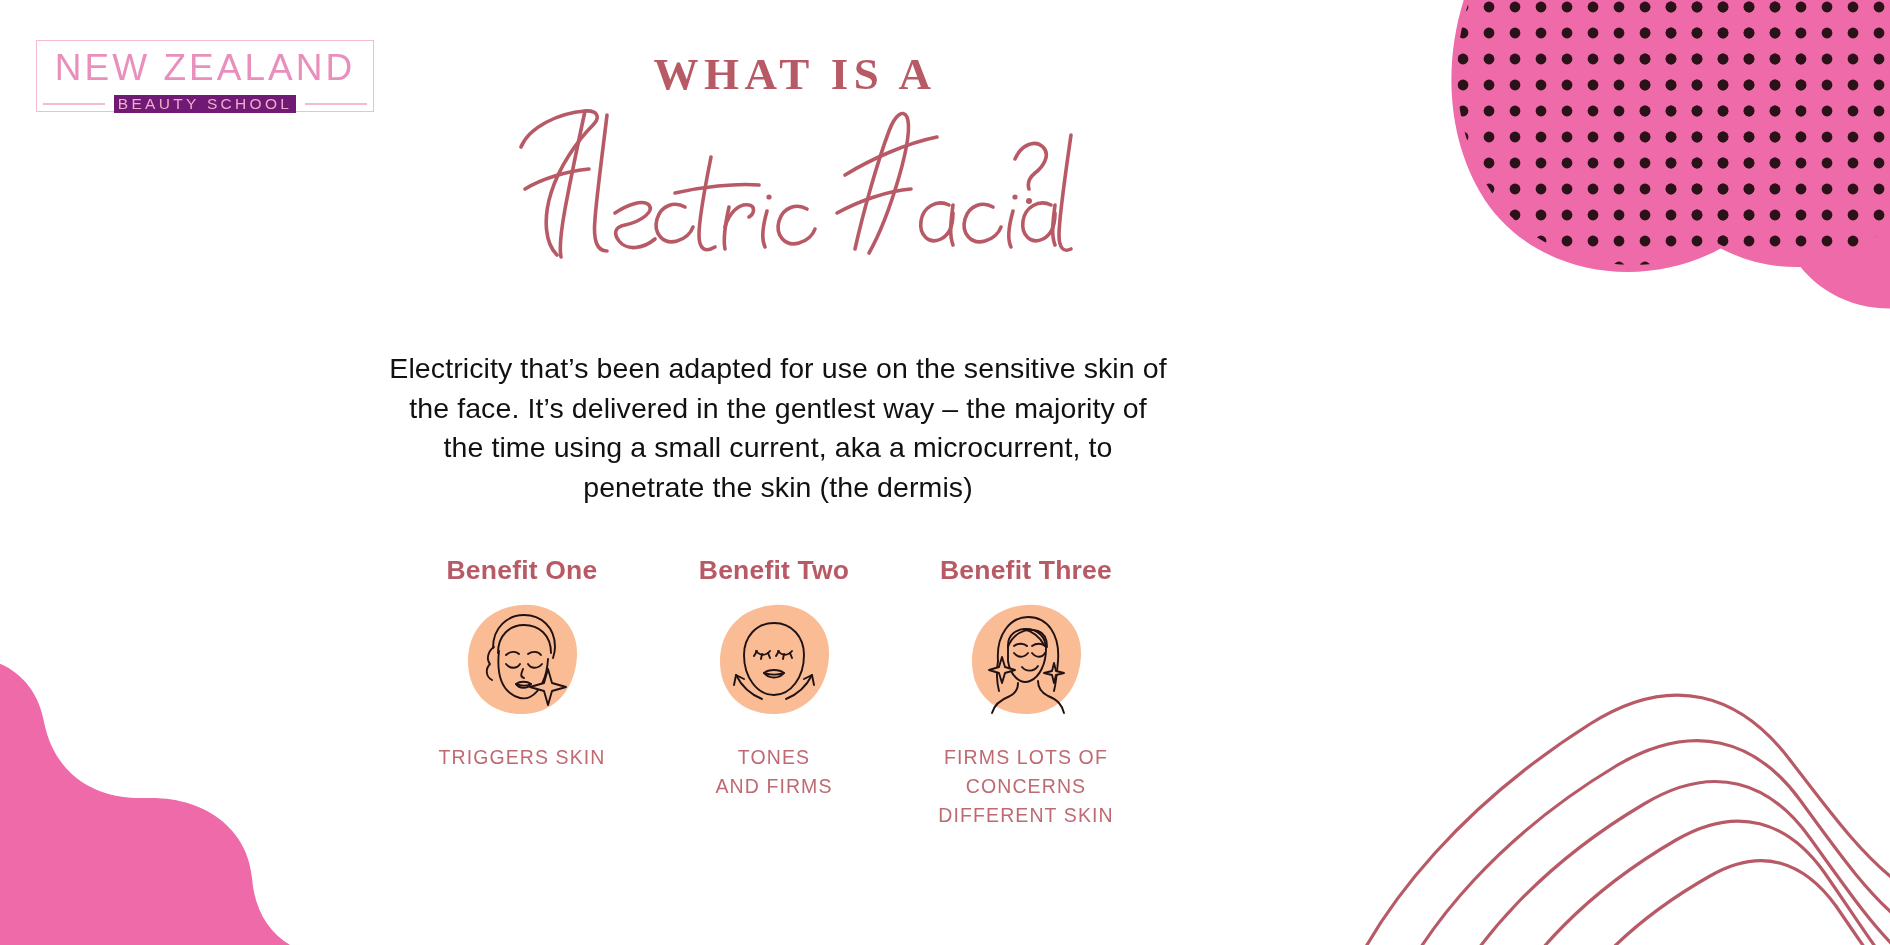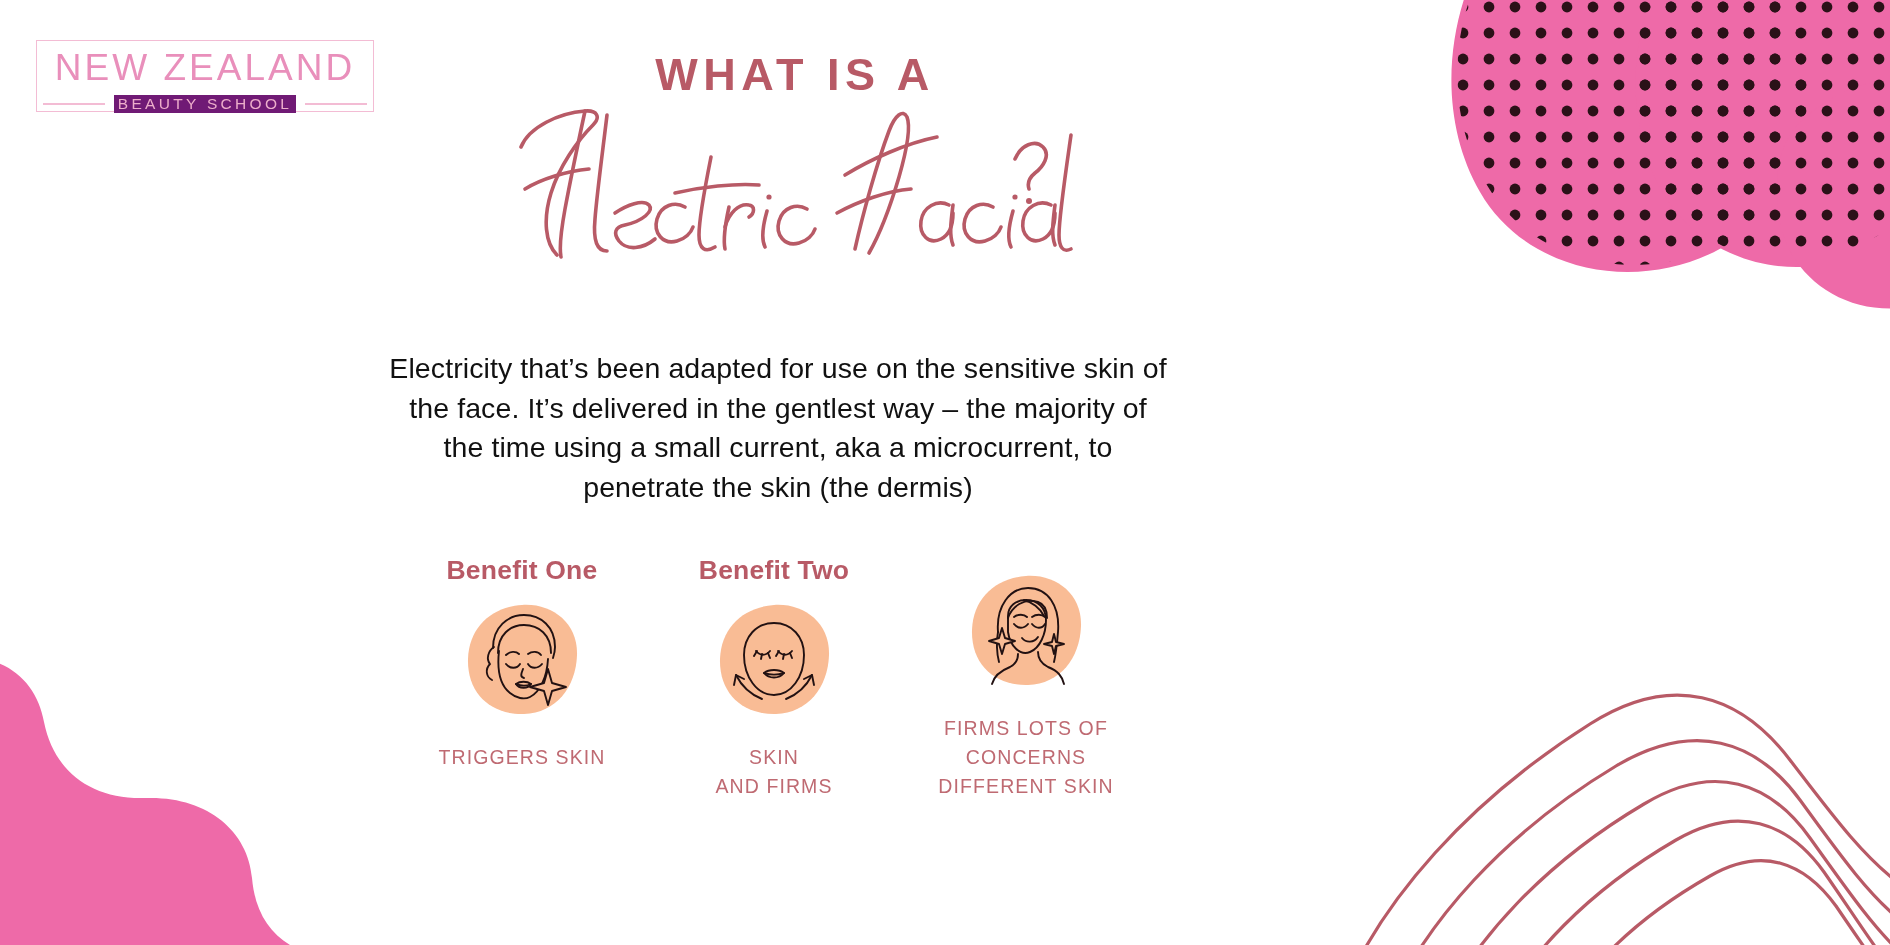--- a/index.html
+++ b/index.html
@@ -78,20 +78,21 @@
     padding: 0 4px;
   }
 
   
   .headline {
     position: absolute;
     left: 390px;
     top: 52px;
     width: 810px;
     text-align: center;
+    font-family: Liberation Serif, serif;
   }
   .headline-kicker {
     font-size: 45px;
     font-weight: bold;
     letter-spacing: 5.5px;
     color: #b85a66;
     line-height: 1;
     margin: 0;
   }
   .headline-script {
@@ -329,26 +330,27 @@
             <path d="M48 72 C54 74 62 74 68 72"></path>
 
             <path d="M20 74 C26 86 36 94 46 98"></path>
             <path d="M20 74 L18 84 M20 74 L28 78"></path>
             <path d="M96 74 C90 86 80 94 70 98"></path>
             <path d="M96 74 L98 84 M96 74 L88 78"></path>
           </g>
         </svg>
       </div>
       <div class="benefit-caption">
-        <span>SKIN</span>
+        <span>TONES</span>
         <span>AND FIRMS</span>
       </div>
     </div>
 
     <div class="benefit">
+      <div class="benefit-title">Benefit Three</div>
       <div class="benefit-icon">
         <svg width="116" height="116" viewBox="0 0 116 116" xmlns="http://www.w3.org/2000/svg">
           <path d="M58 4 C88 2 114 22 113 54 C112 86 92 112 60 113 C26 114 3 92 4 58 C5 26 28 6 58 4 Z" fill="#f9bc95"></path>
           <g fill="none" stroke="#221112" stroke-width="1.9" stroke-linecap="round" stroke-linejoin="round">
 
             <path d="M30 60 C28 34 42 16 60 16 C80 16 92 34 90 60 C89 72 88 82 86 90"></path>
             <path d="M30 60 C28 72 29 82 31 90"></path>
 
             <path d="M40 44 C40 34 48 28 58 28 C70 28 78 36 78 48 C78 62 72 76 62 80 C52 84 42 74 40 60 Z"></path>
 

